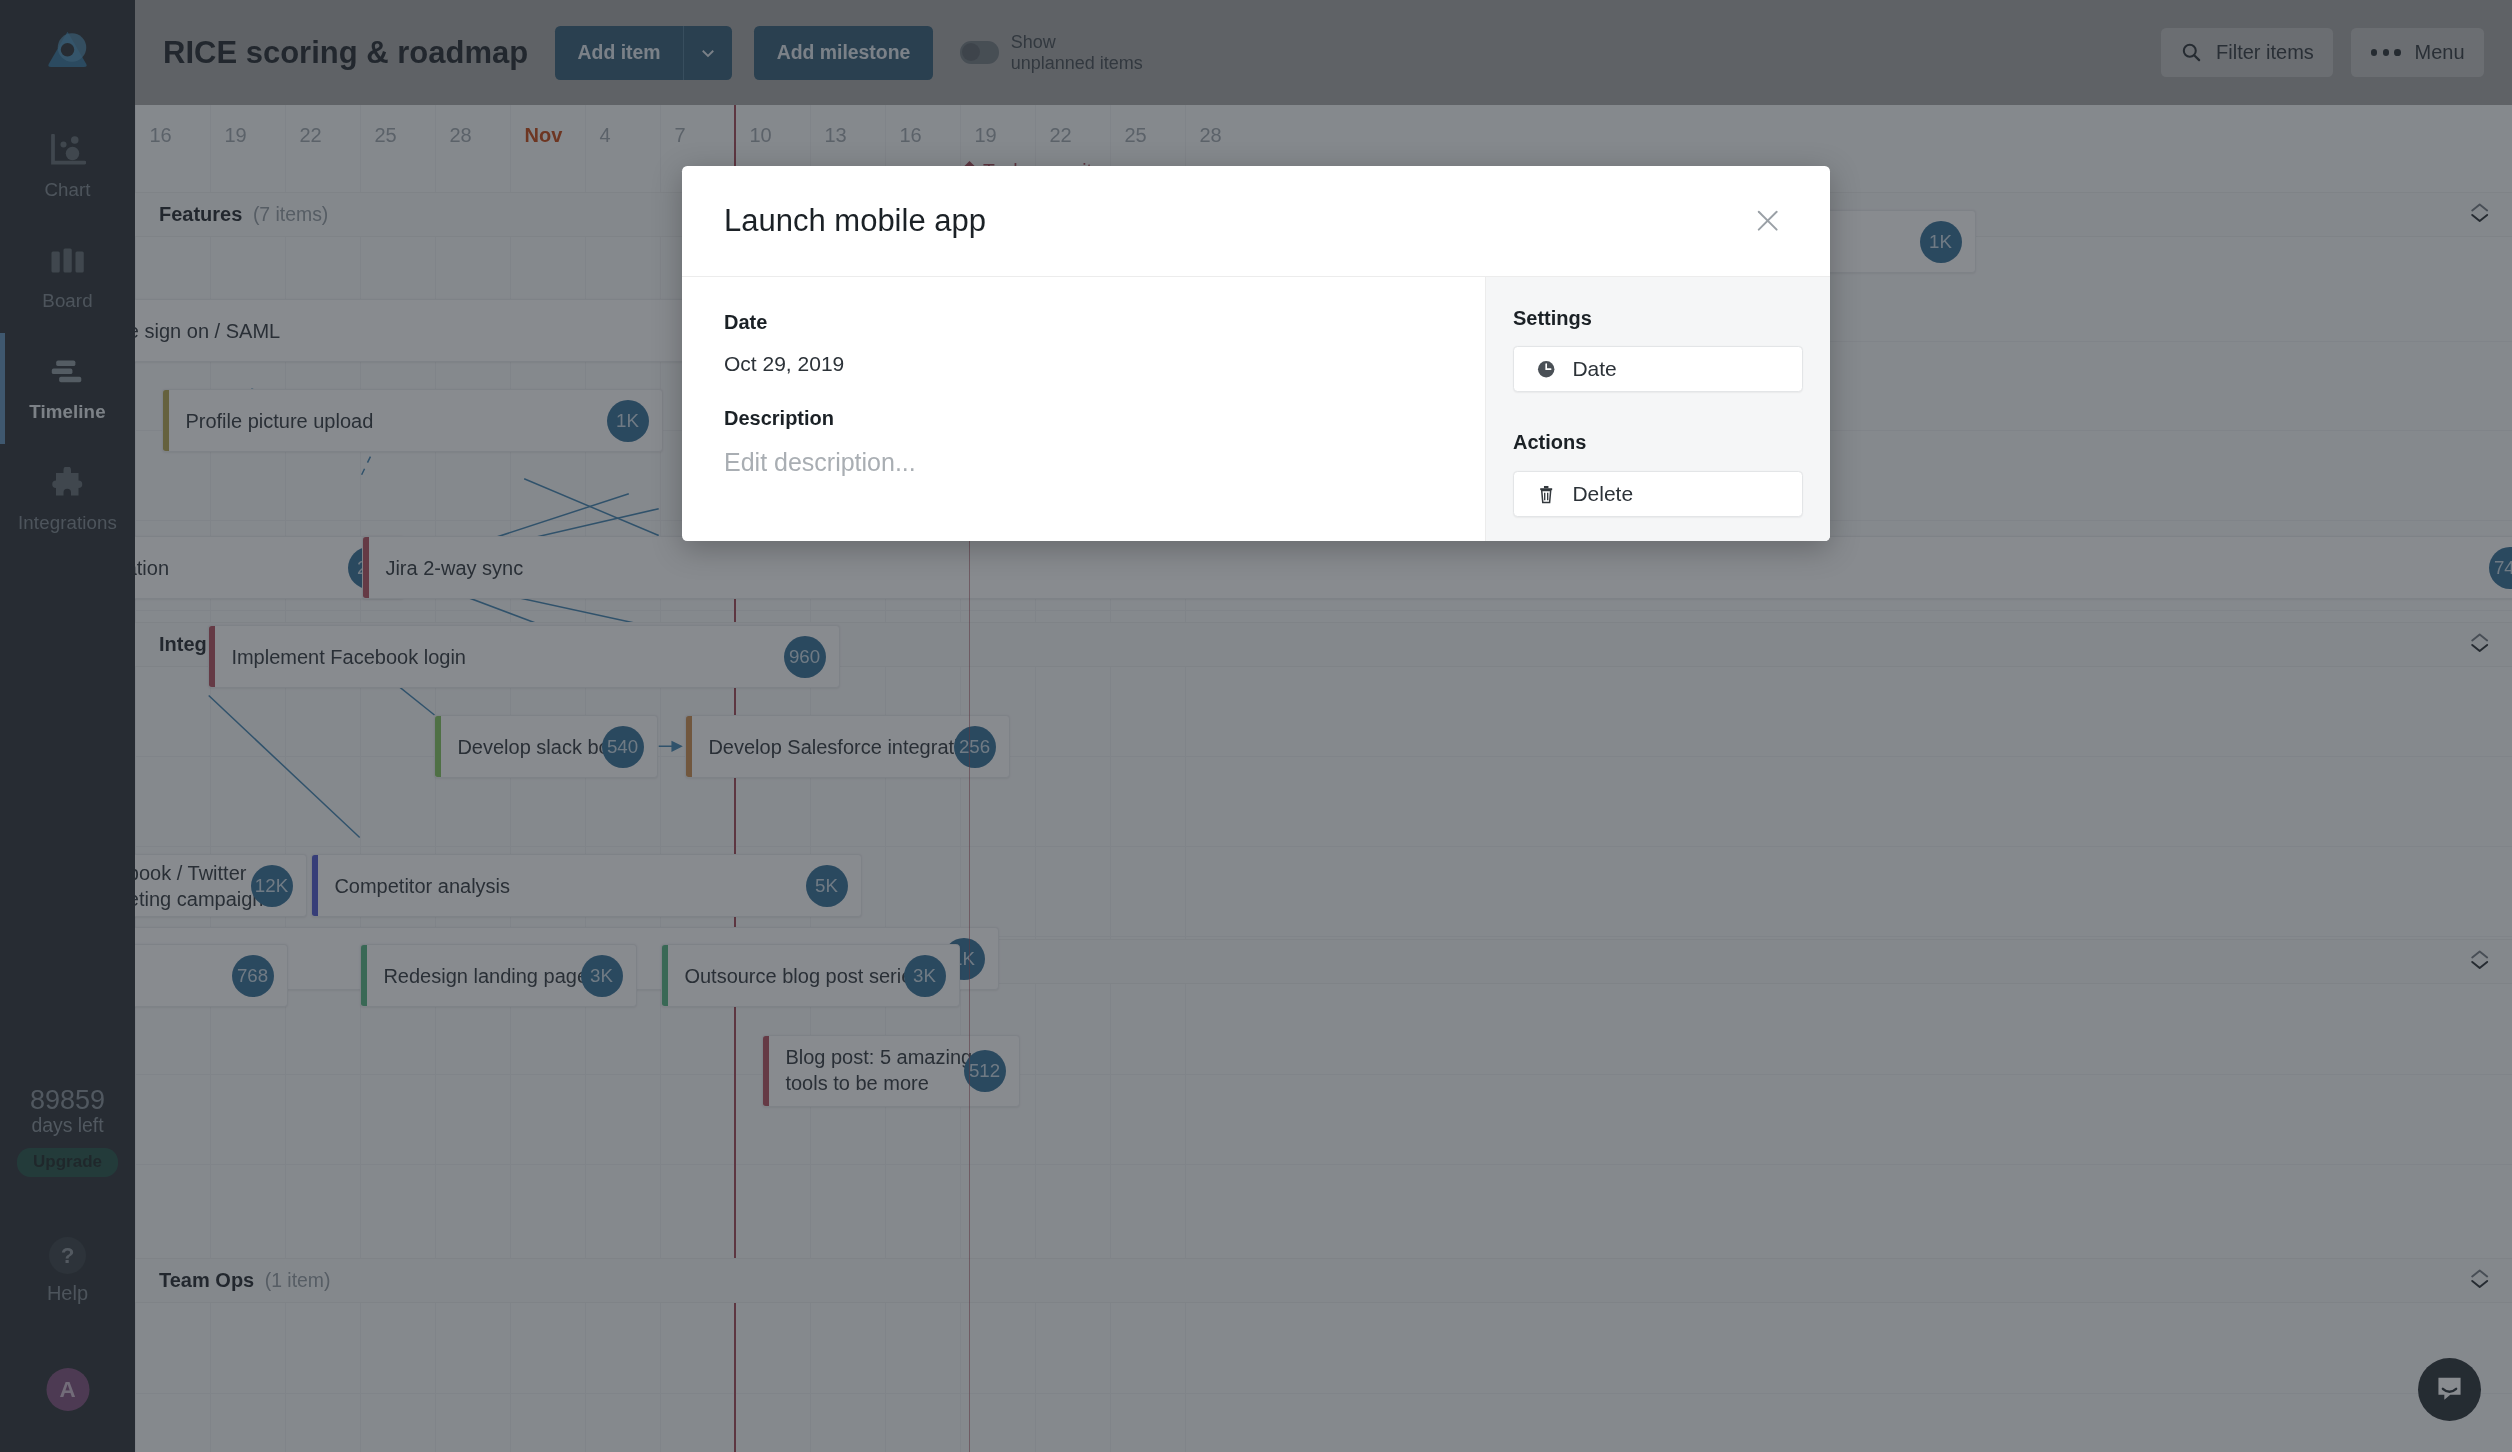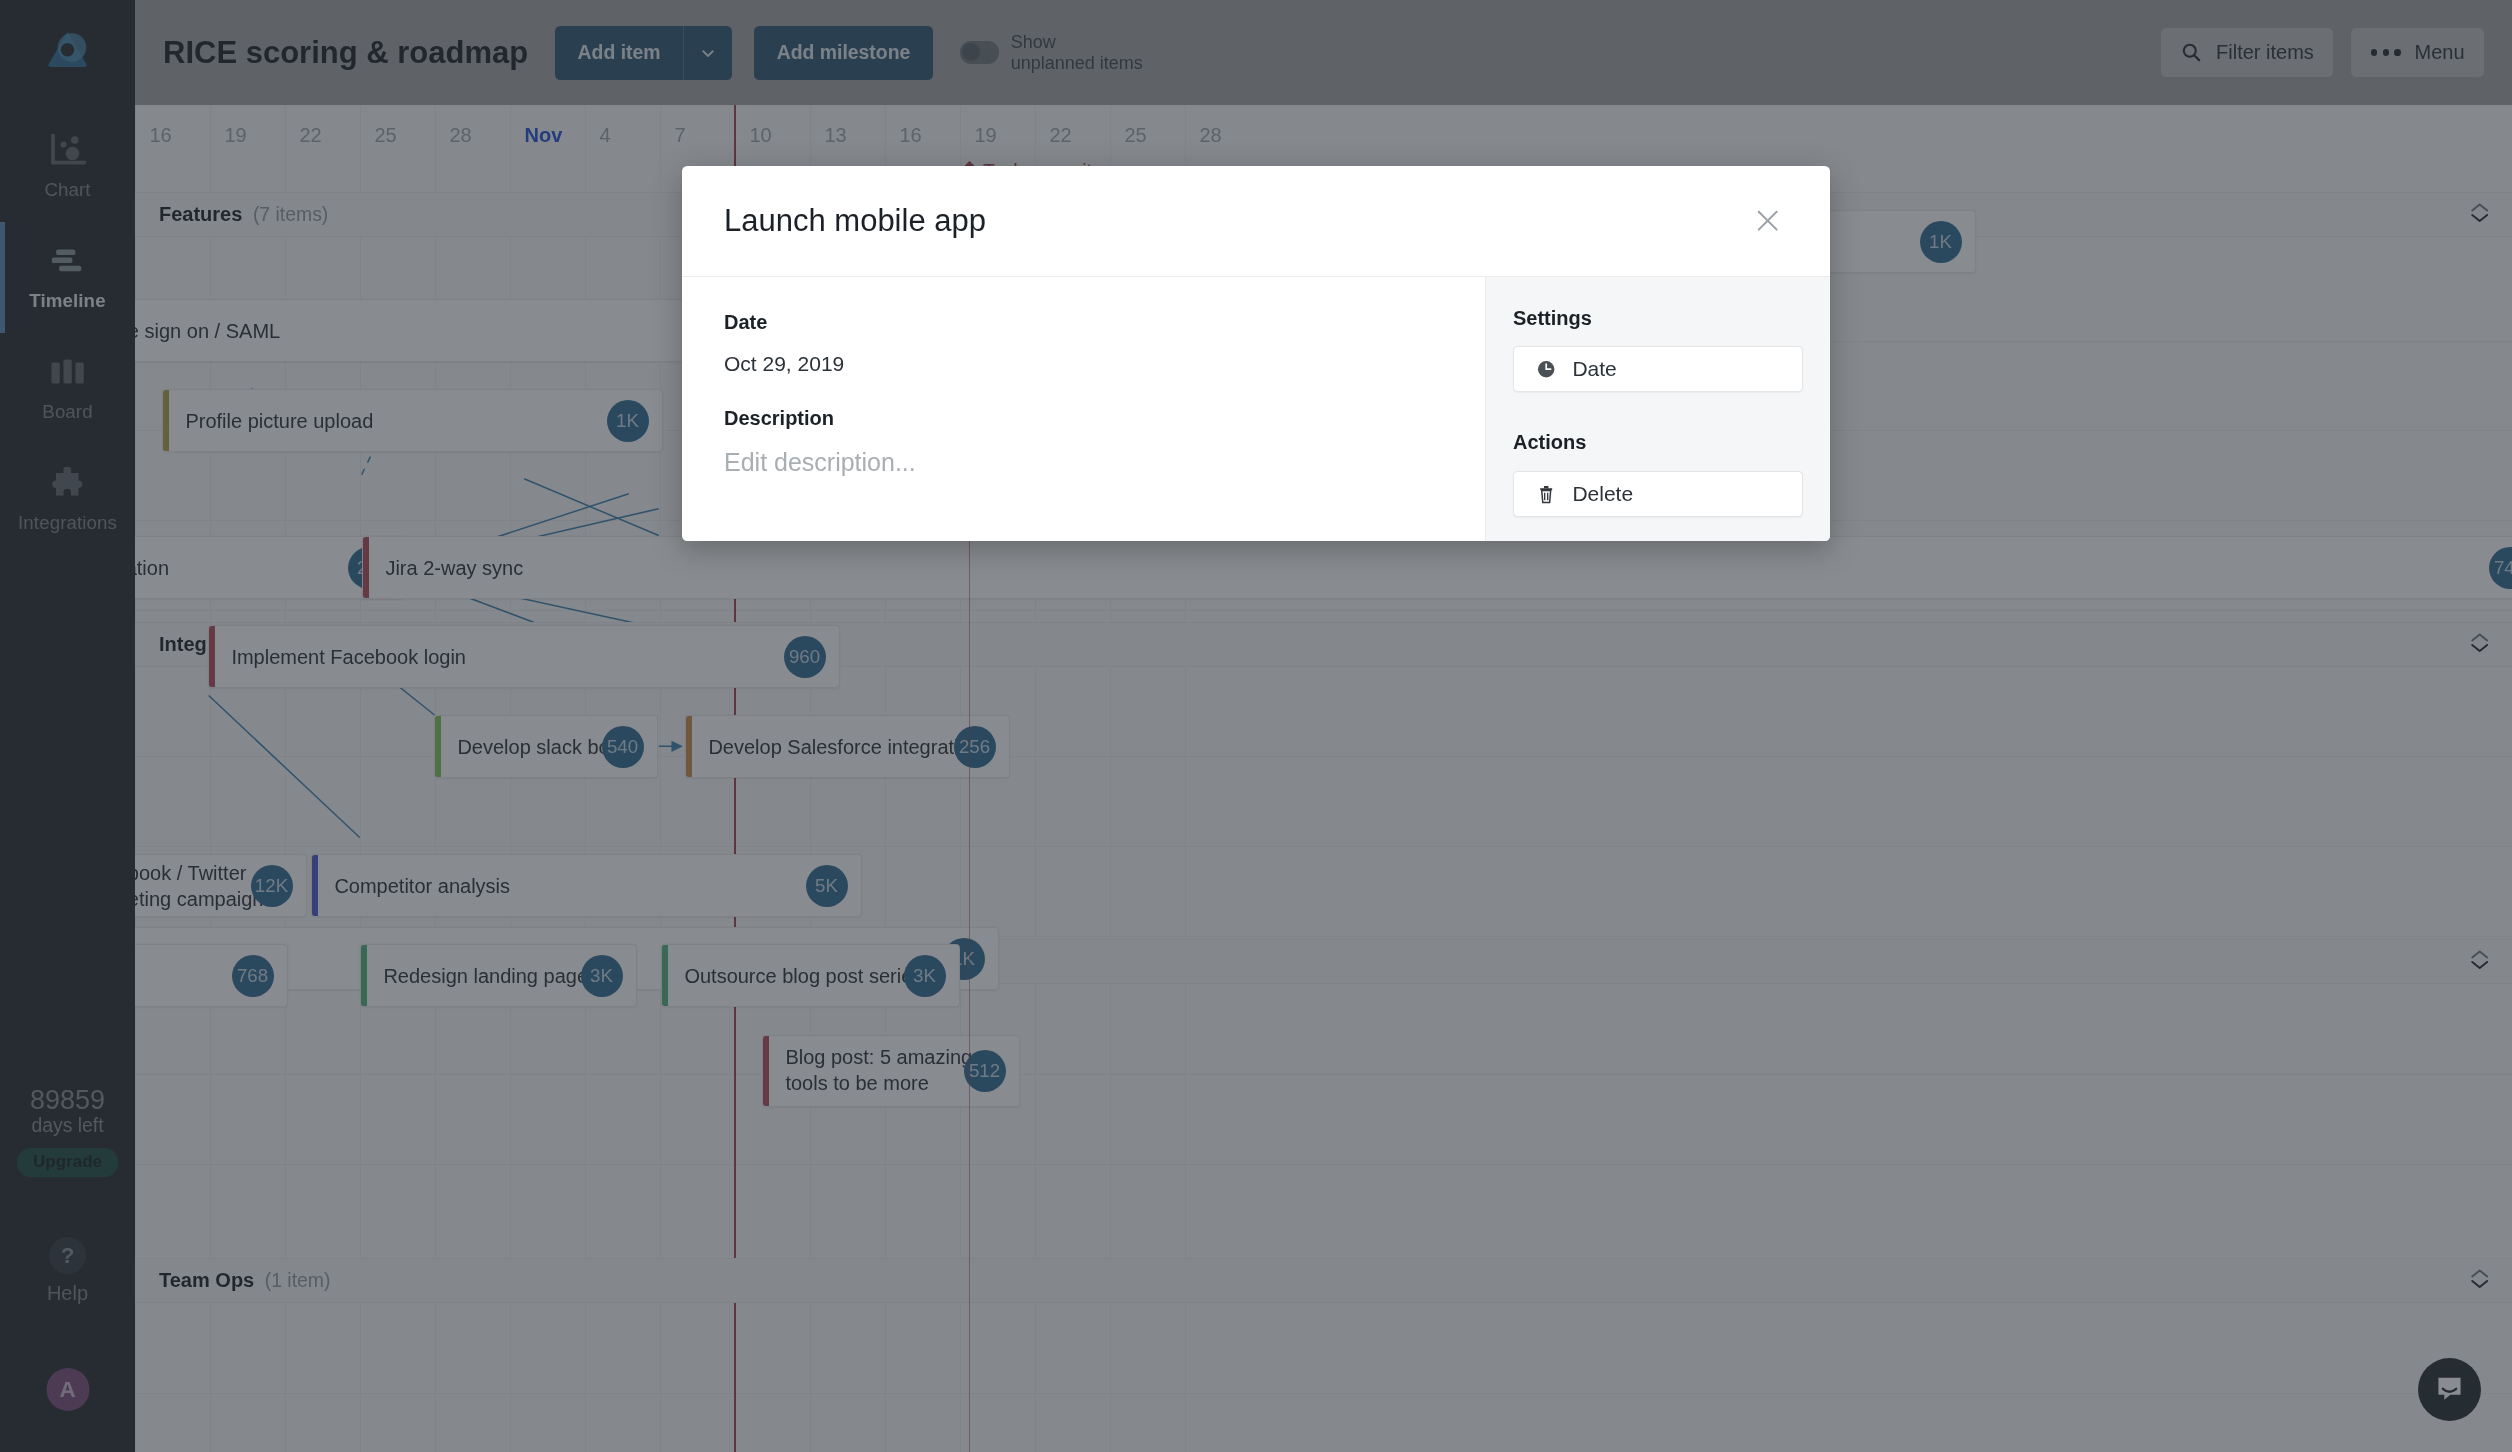--- a/index.html
+++ b/index.html
@@ -97,21 +97,21 @@
   .dots i { width: 6.7px; height: 6.7px; border-radius: 50%; background: #23292e; display: block; }
 
   
   .tl { position: absolute; left: 135px; top: 105px; right: 0; bottom: 0; background: #f7f8f9; overflow: hidden; }
   .tl-tick {
     position: absolute; top: 0; height: 1452px; border-left: 0.7px solid #eceef0;
   }
   .tl-tick .t {
     position: absolute; left: 13.5px; top: 19.4px; font-size: 20px; color: #9aa2a9; white-space: nowrap;
   }
-  .tl-tick.month .t { color: #1d4ed8; font-weight: bold; }
+  .tl-tick.month .t { color: #c2410c; font-weight: bold; }
 
   .grp-head {
     position: absolute; left: 0; right: 0; height: 45px;
     display: flex; align-items: center; padding-left: 24px; gap: 10.5px;
     border-top: 0.7px solid #e8eaec; border-bottom: 0.7px solid #e8eaec; background: #f4f5f6;
   }
   .grp-head .name { font-size: 20px; font-weight: bold; color: #1b2126; }
   .grp-head .cnt { font-size: 19.4px; color: #8e979e; }
   .grp-head .chev { margin-left: auto; margin-right: 19.4px; cursor: pointer; }
 
@@ -398,39 +398,39 @@
             <span class="sb-ic">
               <svg width="36" height="33" viewBox="0 0 48 44">
                 <path d="M4 2 V38 H46" fill="none" stroke="#5d666e" stroke-width="5" stroke-linecap="round"></path>
                 <circle cx="18" cy="14" r="4" fill="#5d666e"></circle>
                 <circle cx="33" cy="8" r="5" fill="#5d666e"></circle>
                 <circle cx="30" cy="26" r="9" fill="#5d666e"></circle>
               </svg>
             </span>
             <span class="lbl">Chart</span>
           </div>
+          <div class="sb-item">
+            <span class="sb-ic">
+              <svg width="36" height="30" viewBox="0 0 48 40">
+                <rect x="2" y="6" width="11" height="28" rx="2" fill="#5d666e"></rect>
+                <rect x="18" y="2" width="11" height="32" rx="2" fill="#5d666e"></rect>
+                <rect x="34" y="6" width="11" height="28" rx="2" fill="#5d666e"></rect>
+              </svg>
+            </span>
+            <span class="lbl">Board</span>
+          </div>
           <div class="sb-item active">
             <span class="sb-ic">
               <svg width="36" height="28" viewBox="0 0 48 38">
                 <rect x="8" y="2" width="26" height="7.5" rx="2.5" fill="#8a949c"></rect>
                 <rect x="2" y="13" width="28" height="7.5" rx="2.5" fill="#8a949c"></rect>
                 <rect x="12" y="24" width="30" height="7.5" rx="2.5" fill="#8a949c"></rect>
               </svg>
             </span>
             <span class="lbl">Timeline</span>
-          </div>
-          <div class="sb-item">
-            <span class="sb-ic">
-              <svg width="36" height="30" viewBox="0 0 48 40">
-                <rect x="2" y="6" width="11" height="28" rx="2" fill="#5d666e"></rect>
-                <rect x="18" y="2" width="11" height="32" rx="2" fill="#5d666e"></rect>
-                <rect x="34" y="6" width="11" height="28" rx="2" fill="#5d666e"></rect>
-              </svg>
-            </span>
-            <span class="lbl">Board</span>
           </div>
           <div class="sb-item">
             <span class="sb-ic">
               <svg width="36" height="33" viewBox="0 0 48 44">
                 <path d="M18 4 a5 5 0 0 1 10 0 v4 h10 v10 a5 5 0 0 1 0 10 v10 H28 v-4 a5 5 0 0 0 -10 0 v4 H8 V28 a5 5 0 0 1 0 -10 V8 h10 z" fill="#5d666e"></path>
               </svg>
             </span>
             <span class="lbl">Integrations</span>
           </div>
         </div>

